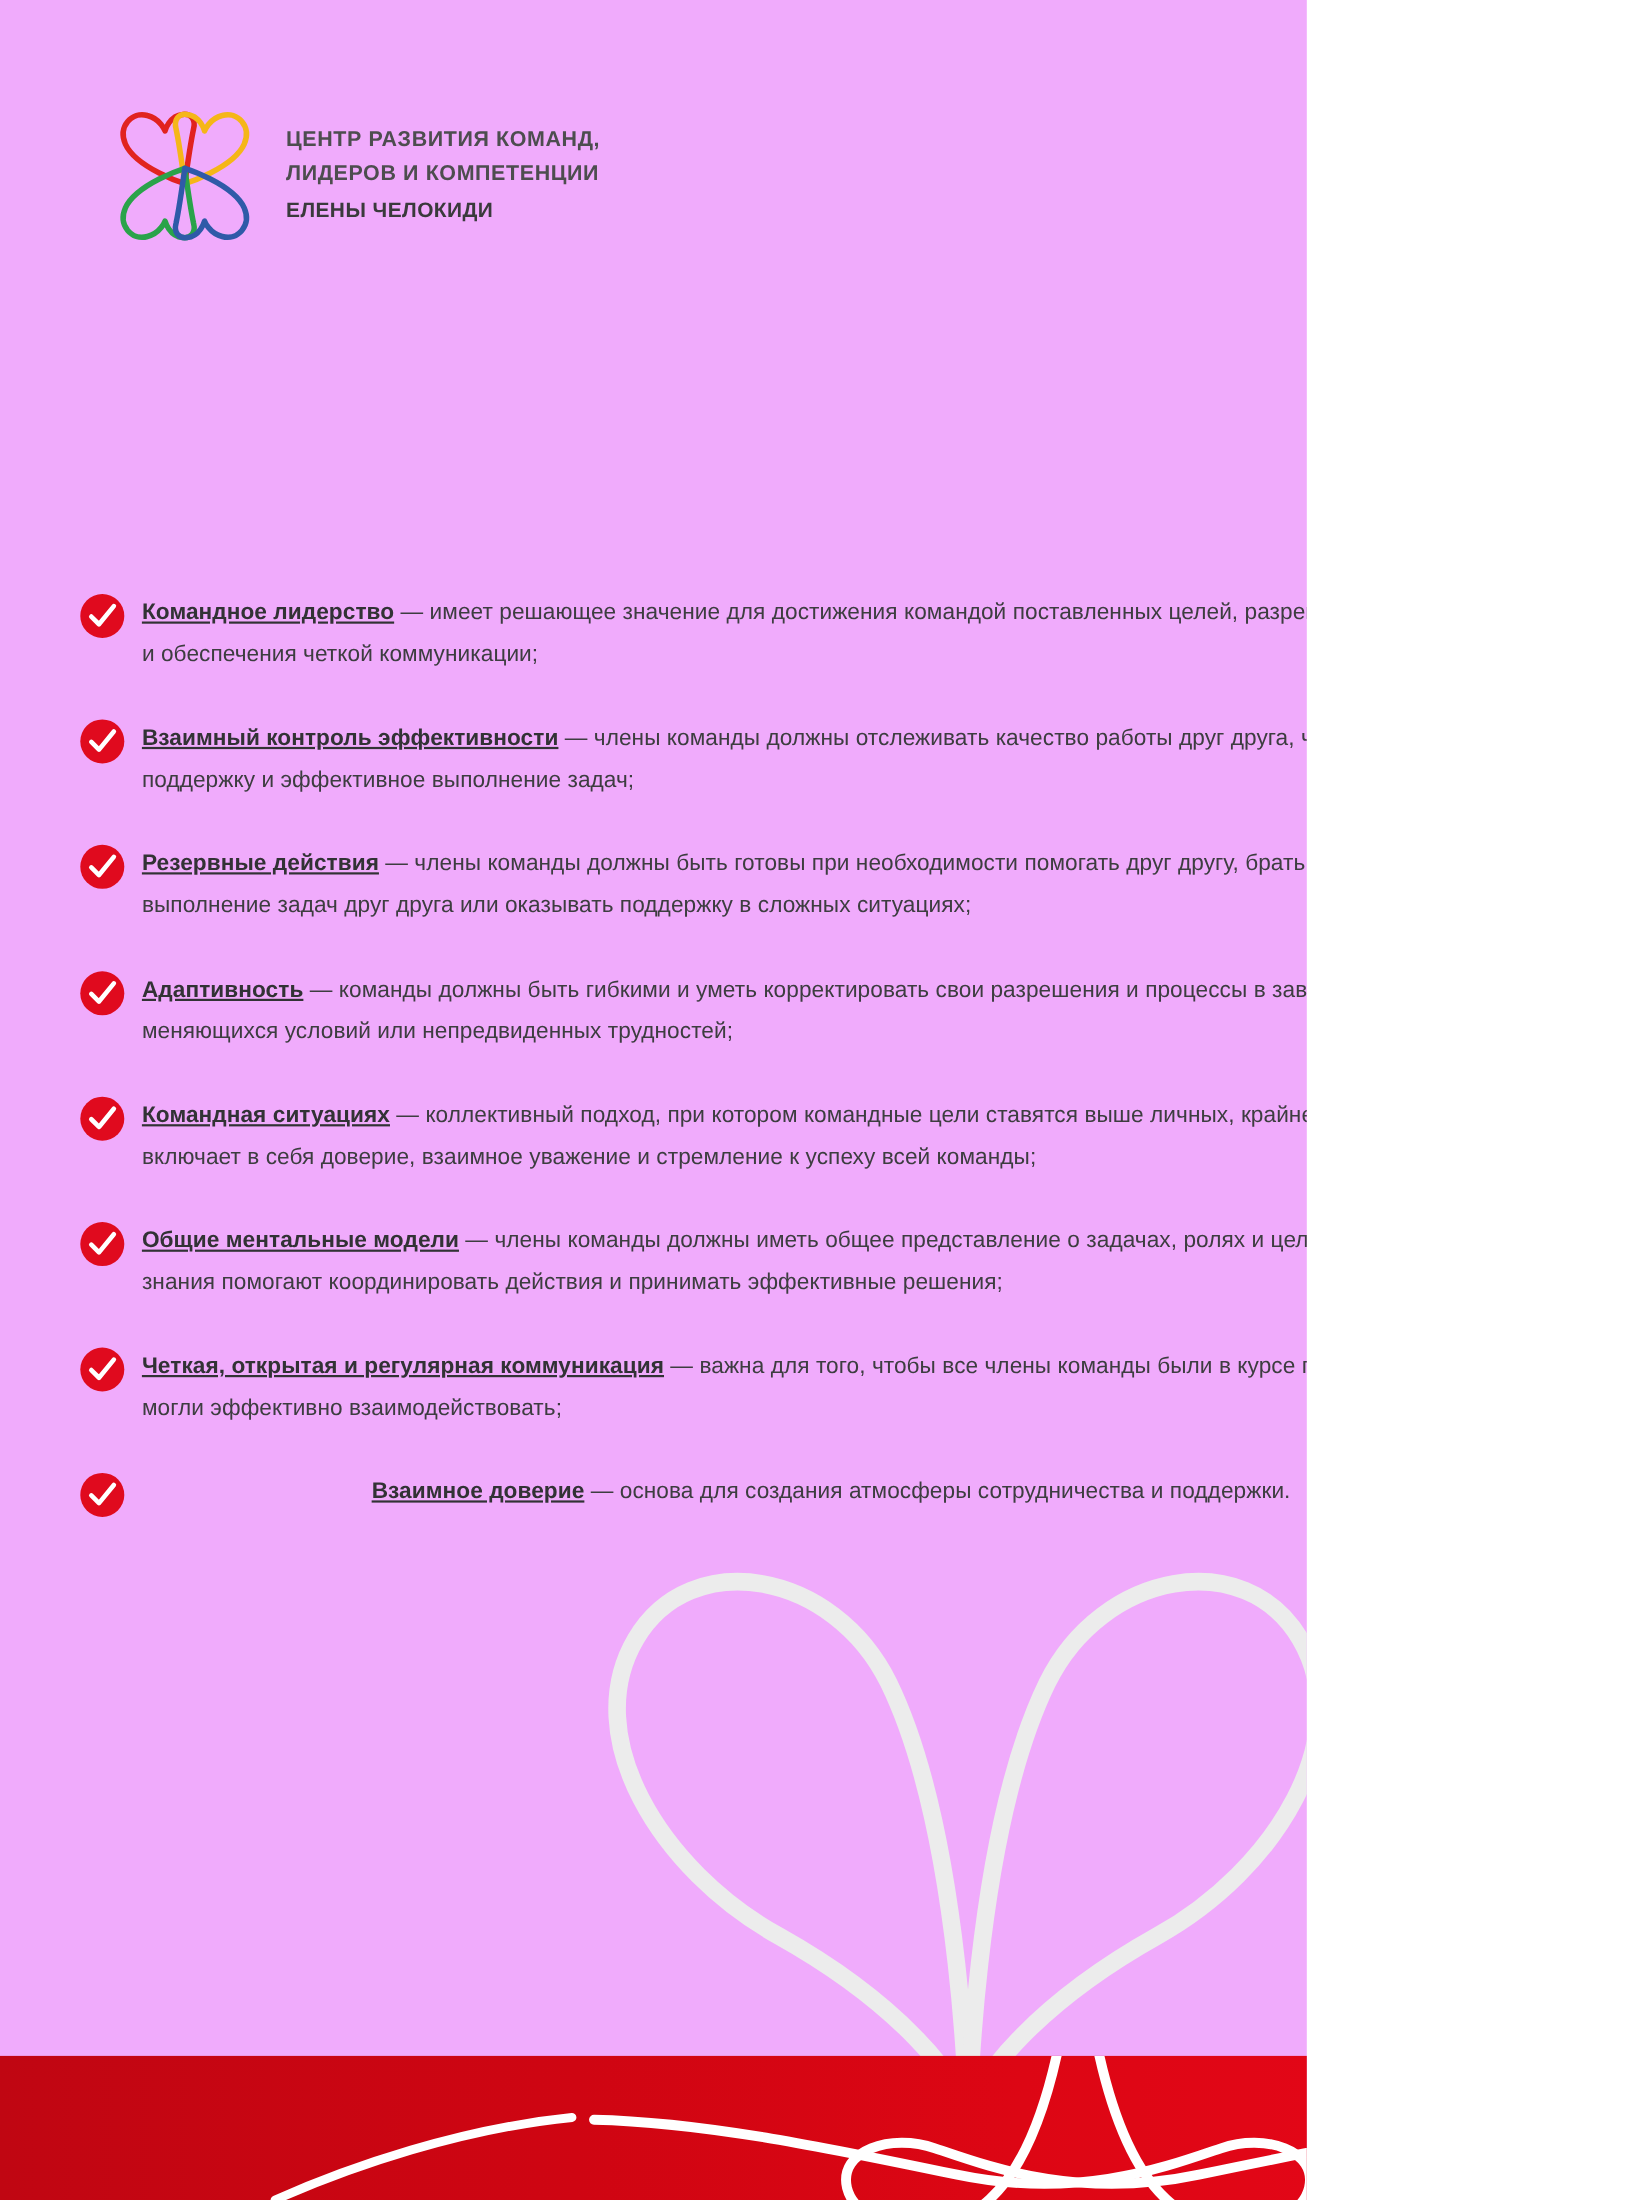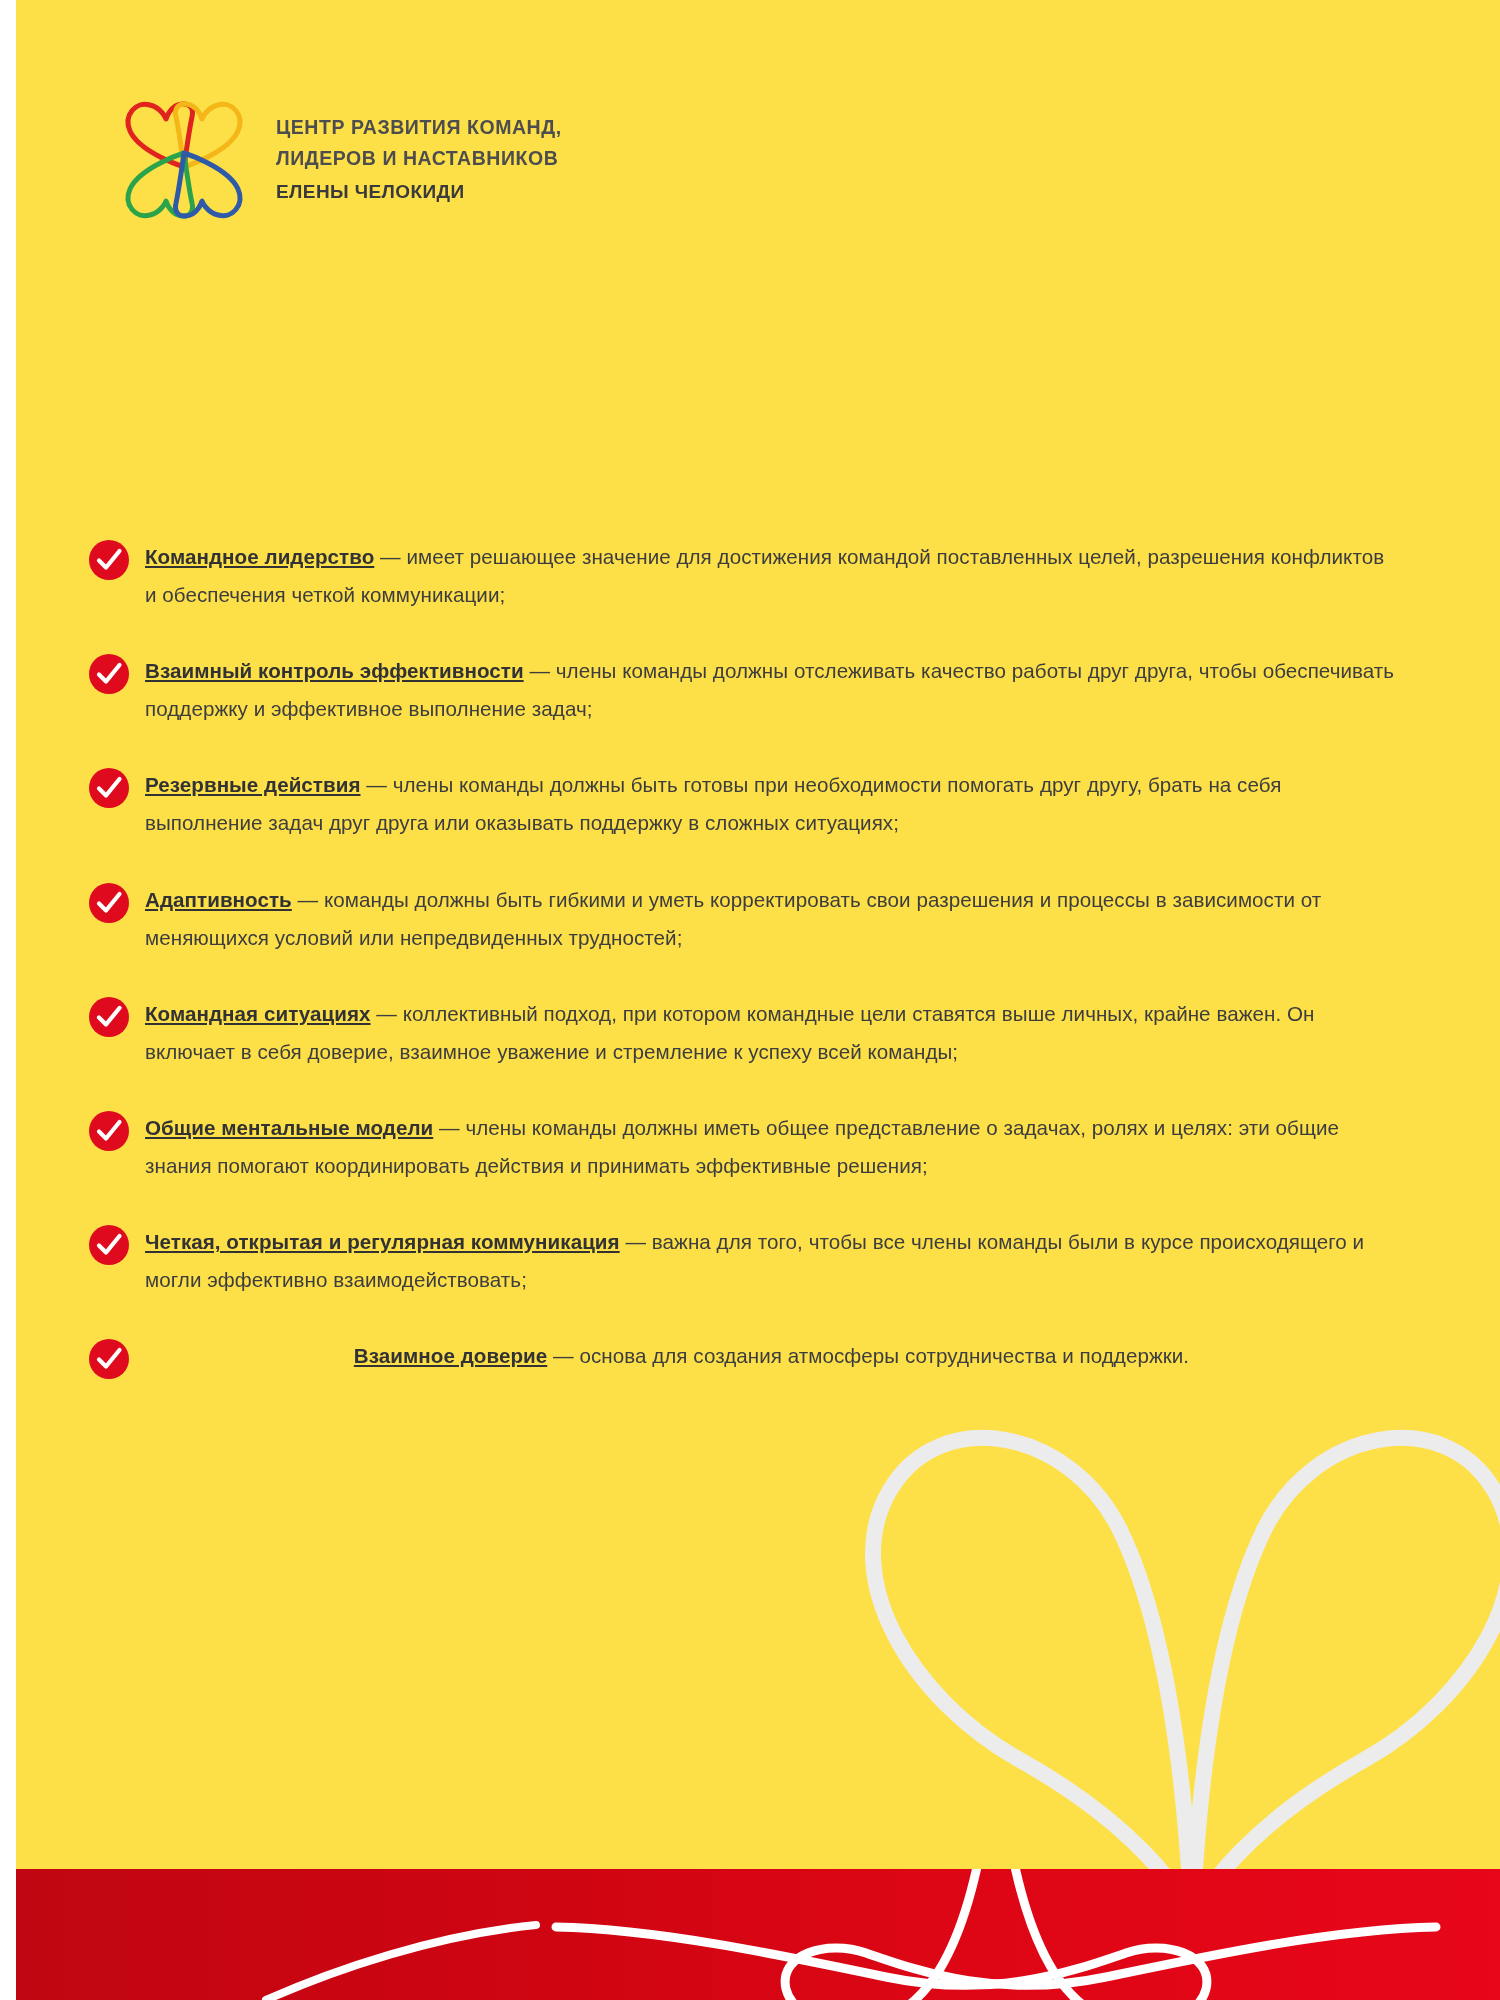--- a/index.html
+++ b/index.html
@@ -11,25 +11,24 @@
 
   body {
     font-family: "Liberation Sans", "DejaVu Sans", sans-serif;
     background: #ffffff;
     position: relative;
     overflow: hidden;
   }
 
   .page {
     position: relative;
-    width: 1484px;
+    width: 1188px;
     height: 2000px;
-    background: #fde047;
+    background: #f0abfc;
     overflow: hidden;
-    margin-left: 16px;
   }
 
   
   .deco-heart {
     position: absolute;
     right: -60px;
     bottom: 40px;
     width: 740px;
     height: 760px;
     z-index: 0;
@@ -176,21 +175,21 @@
 
       <path d="M64 72 C64 72 108 58 118 36 C125 20 112 6 98 10 C86 13 82 24 82 24 C82 24 78 10 66 9 C58 8 54 14 56 22 C59 36 64 72 64 72 Z" stroke="#f5b618" stroke-width="5" stroke-linecap="round" stroke-linejoin="round" fill="none"></path>
 
       <path d="M64 58 C64 58 20 72 10 94 C3 110 16 124 30 120 C42 117 46 106 46 106 C46 106 50 120 62 121 C70 122 74 116 72 108 C69 94 64 58 64 58 Z" stroke="#2aa34a" stroke-width="5" stroke-linecap="round" stroke-linejoin="round" fill="none"></path>
 
       <path d="M64 58 C64 58 108 72 118 94 C125 110 112 124 98 120 C86 117 82 106 82 106 C82 106 78 120 66 121 C58 122 54 116 56 108 C59 94 64 58 64 58 Z" stroke="#2f5aa8" stroke-width="5" stroke-linecap="round" stroke-linejoin="round" fill="none"></path>
     </svg>
 
     <div class="logo-text">
       <div class="logo-line">ЦЕНТР РАЗВИТИЯ КОМАНД,</div>
-      <div class="logo-line">ЛИДЕРОВ И НАСТАВНИКОВ</div>
+      <div class="logo-line">ЛИДЕРОВ И КОМПЕТЕНЦИИ</div>
       <div class="logo-line em">ЕЛЕНЫ ЧЕЛОКИДИ</div>
     </div>
   </div>
 
 
   <div class="list" id="list-root">
       <div class="list-item">
   <svg class="check-icon" viewBox="0 0 42 42" fill="none" aria-hidden="true">
     <circle cx="21" cy="21" r="20" fill="#e00a1e"></circle>
     <path d="M11 21.5 L18 28.5 L31.5 12" stroke="#ffffff" stroke-width="4.2" stroke-linecap="round" stroke-linejoin="round" fill="none"></path>

